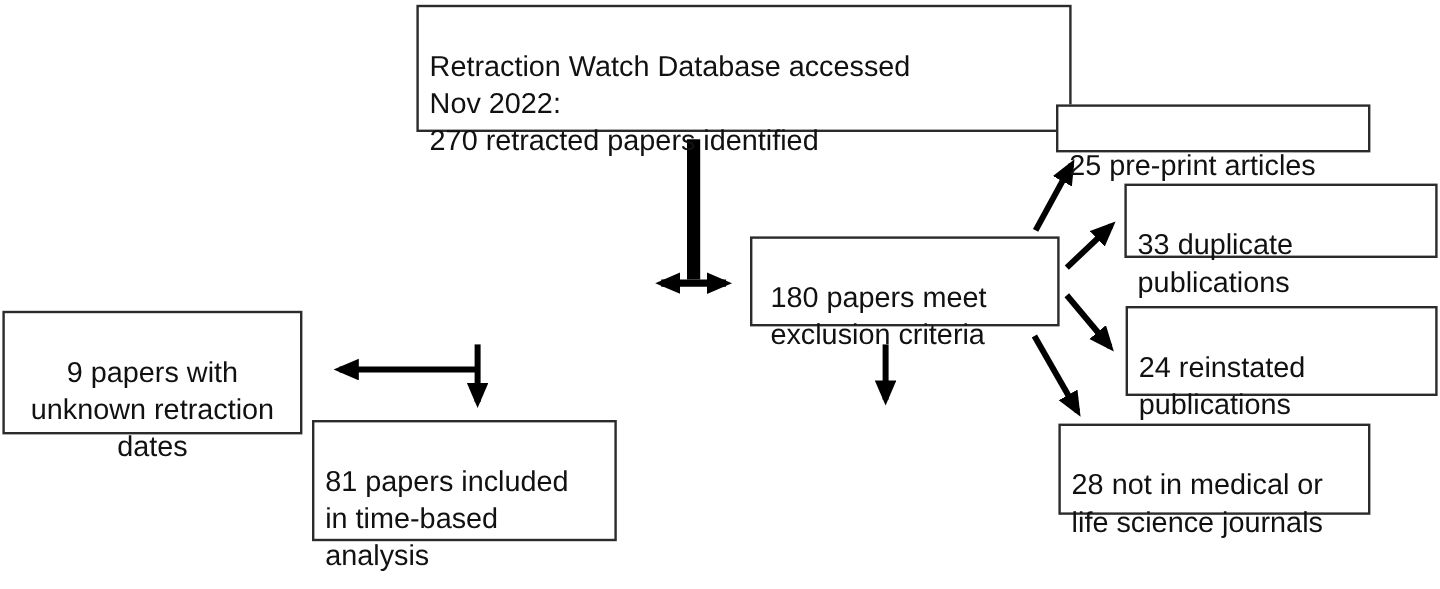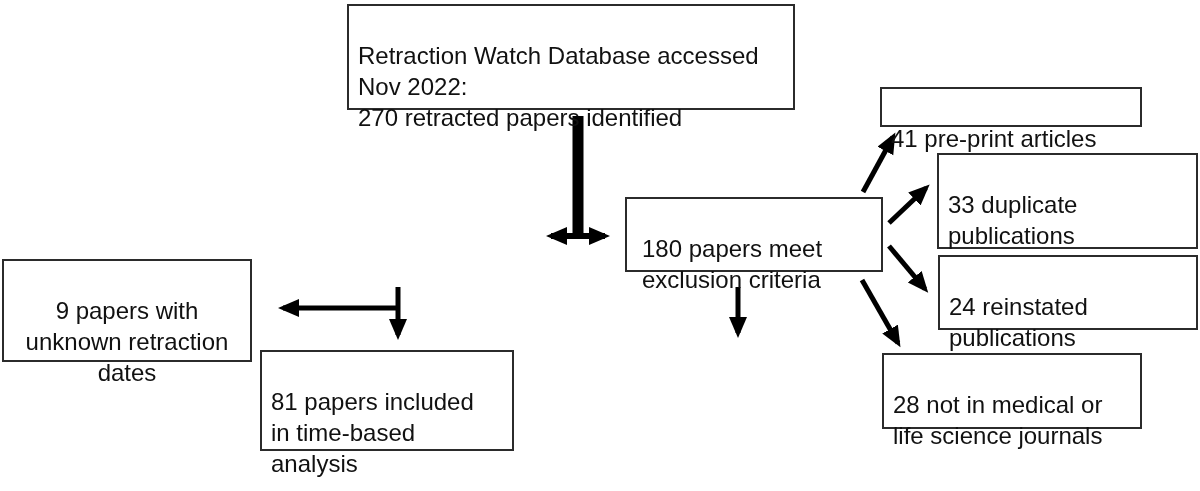--- a/index.html
+++ b/index.html
@@ -16,25 +16,25 @@
     box-sizing: border-box;
     border: 2px solid #2b2b2b;
     background: #ffffff;
     color: #111111;
     font-size: 24px;
     line-height: 31px;
     padding: 3px 9px;
     white-space: pre-line;
     z-index: 2;
   }
-  #box-source     { left: 347px; top: 4px;   width: 448px; height: 106px; }
+  #box-source     { left: 347px; top: 4px;   width: 546px; height: 106px; }
   #box-inclusion  { left: 275px; top: 198px; width: 255px; height: 72px;  }
   #box-exclusion  { left: 625px; top: 197px; width: 258px; height: 75px; padding-left: 15px;  }
   #box-preprint   { left: 880px; top: 87px;  width: 262px; height: 40px;  }
-  #box-duplicate  { left: 937px; top: 153px; width: 261px; height: 96px;  }
+  #box-duplicate  { left: 937px; top: 153px; width: 261px; height: 62px;  }
   #box-reinstated { left: 938px; top: 255px; width: 260px; height: 75px;  }
   #box-notmedical { left: 882px; top: 353px; width: 260px; height: 76px;  }
   #box-notfound   { left: 625px; top: 347px; width: 237px; height: 141px; }
   #box-unknown    { left: 2px;   top: 259px; width: 250px; height: 103px; text-align: center; }
   #box-timebased  { left: 260px; top: 350px; width: 254px; height: 101px; }
   .arrows {
     position: absolute;
     left: 0; top: 0;
     width: 1200px; height: 491px;
     z-index: 1;
@@ -79,21 +79,21 @@
 270 retracted papers identified</span>
   </div>
 
 
   <div class="box" id="box-exclusion">
     <span>180 papers meet
 exclusion criteria</span>
   </div>
 
   <div class="box" id="box-preprint">
-    <span>41 pre-print articles</span>
+    <span>25 pre-print articles</span>
   </div>
 
   <div class="box" id="box-duplicate">
     <span>33 duplicate
 publications</span>
   </div>
 
   <div class="box" id="box-reinstated">
     <span>24 reinstated
 publications</span>

